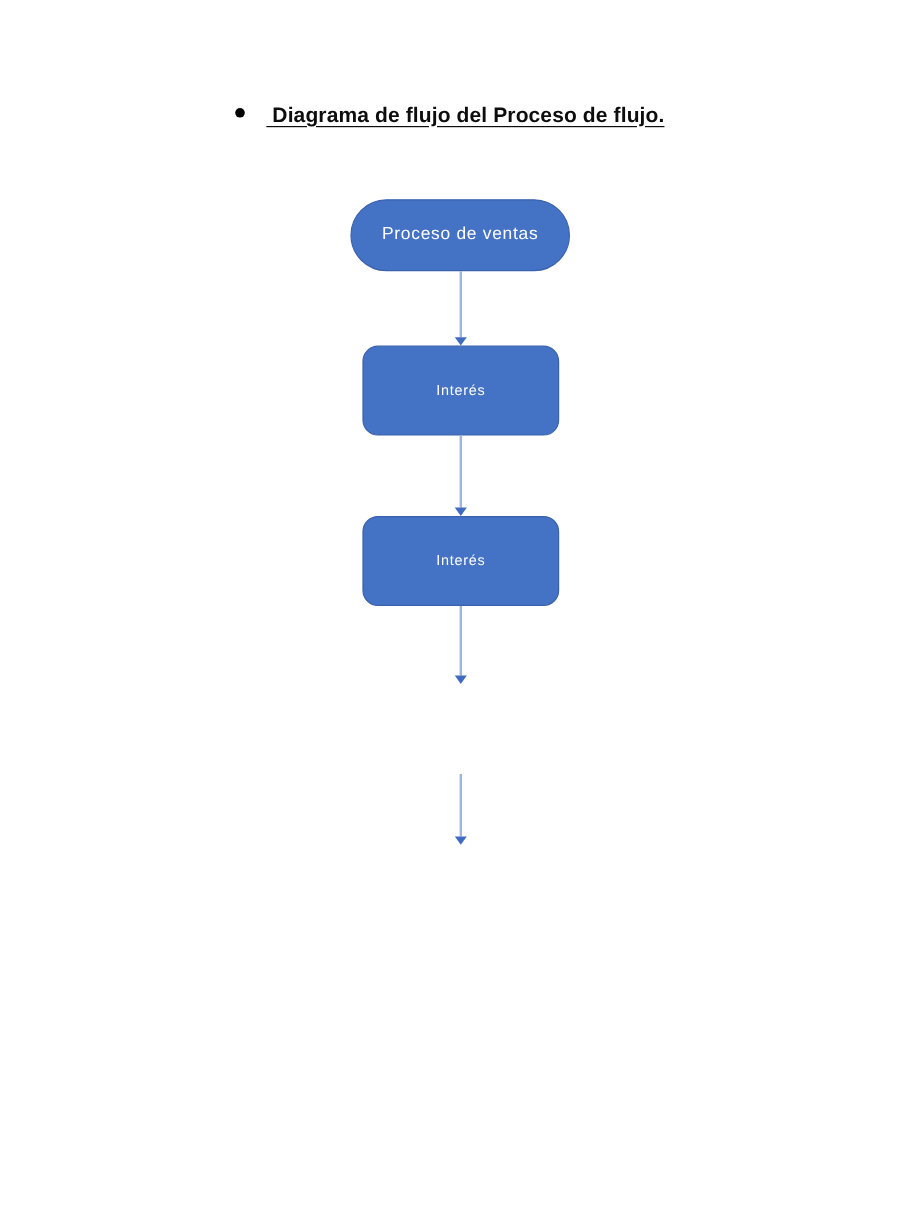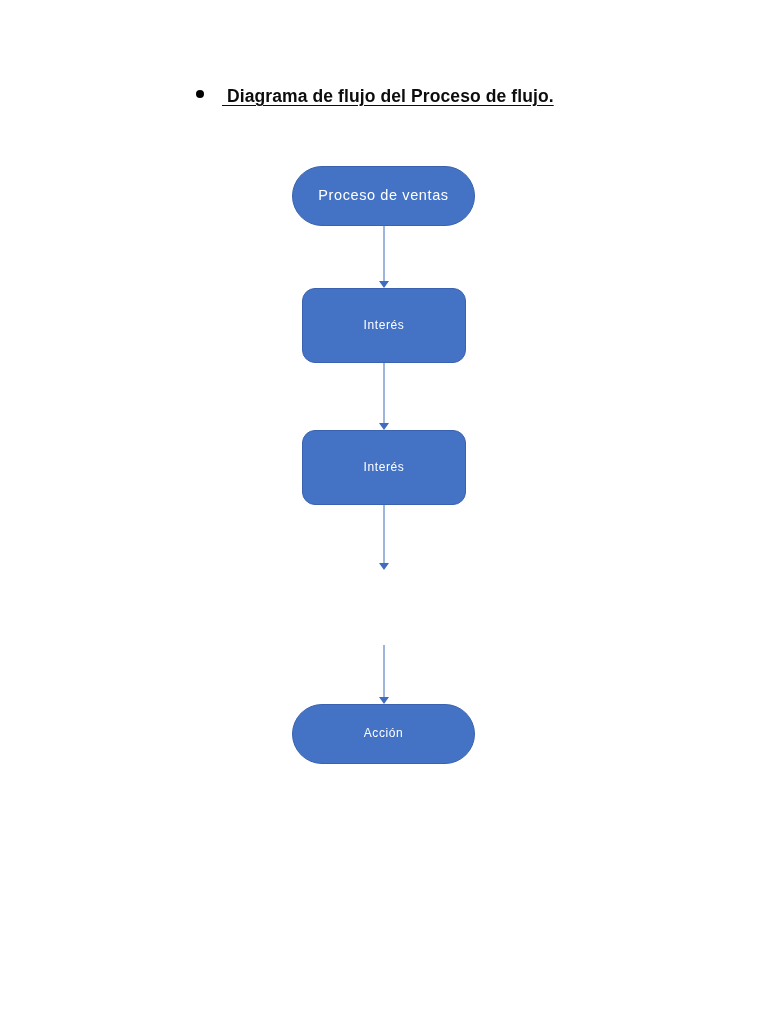--- a/index.html
+++ b/index.html
@@ -179,18 +179,15 @@
       <span class="conn-line"></span>
       <span class="conn-head"></span>
     </div>
 
 
     <div class="connector" id="conn-3">
       <span class="conn-line"></span>
       <span class="conn-head"></span>
     </div>
 
-    <div class="node pill" id="node-4">
-      <span class="node-label">Acción</span>
-    </div>
 
   </div>
 </div>
 
 </body></html>

